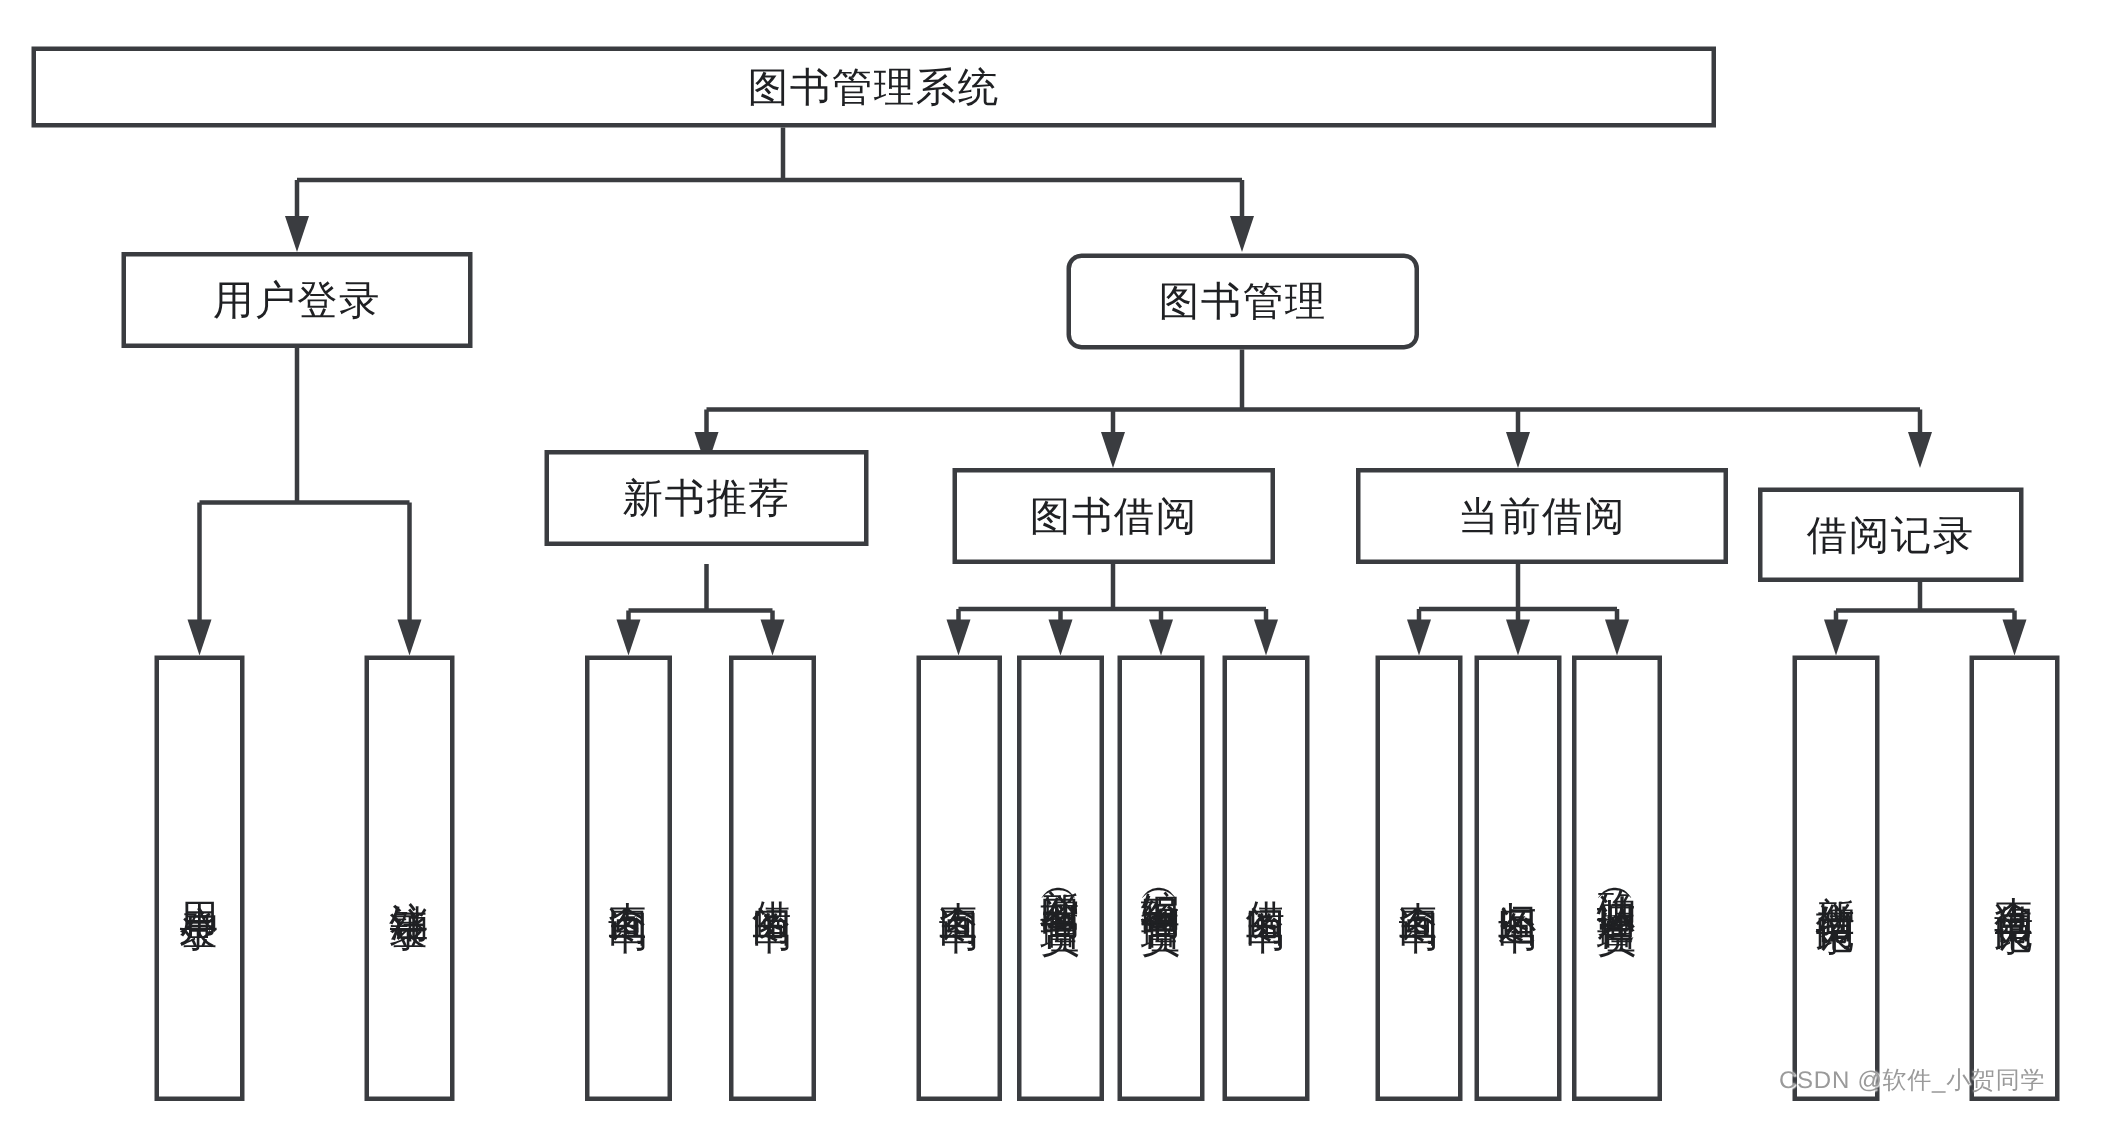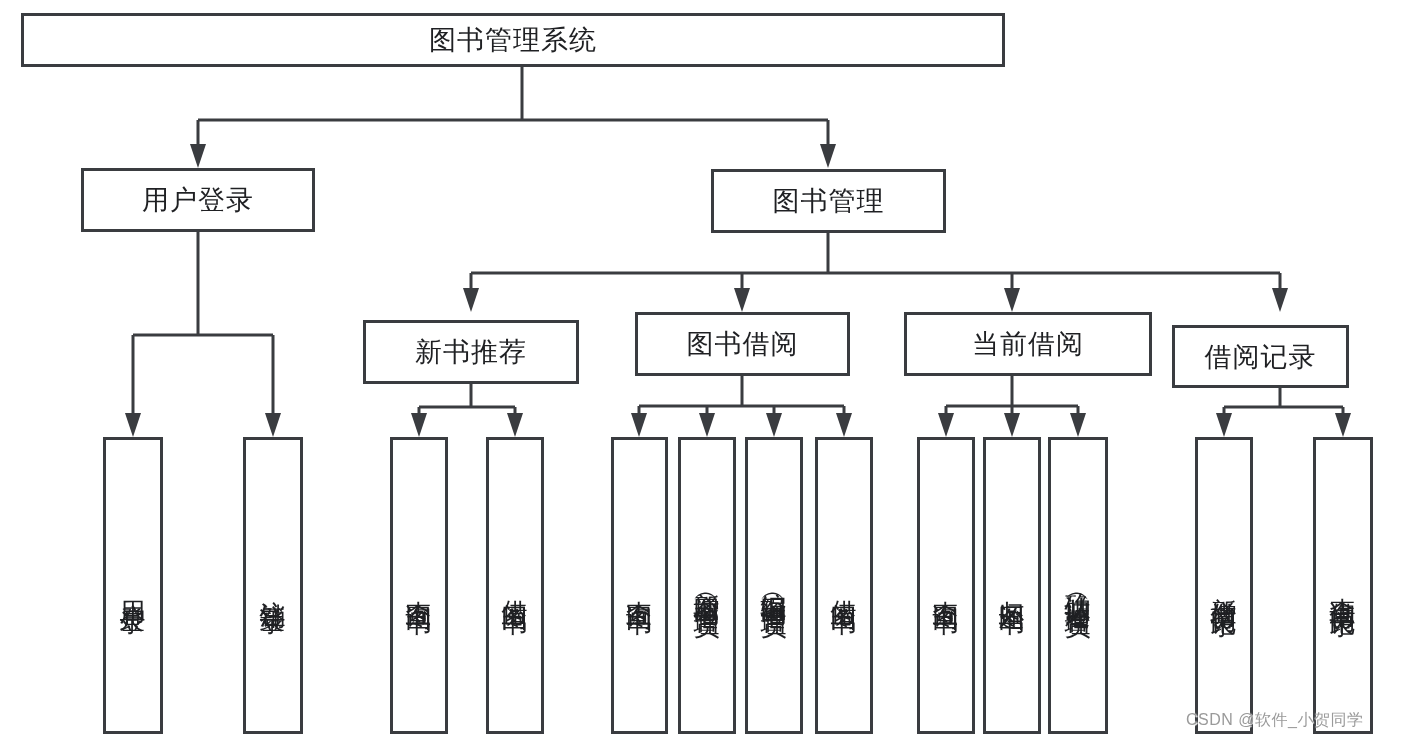--- a/index.html
+++ b/index.html
@@ -88,32 +88,32 @@
       <polygon points="766,413 782,413 774,437"></polygon>
       <polygon points="836,413 852,413 844,437"></polygon>
       <polygon points="938,413 954,413 946,437"></polygon>
       <polygon points="1004,413 1020,413 1012,437"></polygon>
       <polygon points="1070,413 1086,413 1078,437"></polygon>
       <polygon points="1216,413 1232,413 1224,437"></polygon>
       <polygon points="1335,413 1351,413 1343,437"></polygon>
     </g>
   </svg>
 
-  <div class="box h" style="left:21px; top:13px; width:984px; height:54px;">
+  <div class="box h" style="left:21px; top:31px; width:1123px; height:54px;">
     <span>图书管理系统</span>
   </div>
 
   <div class="box h" style="left:81px; top:168px; width:234px; height:64px;">
     <span>用户登录</span>
   </div>
-  <div class="box h" style="left:711px; top:169px; width:235px; height:64px;">
+  <div class="box h" style="left:711px; top:169px; width:235px; height:64px;border-radius:10px;">
     <span>图书管理</span>
   </div>
 
-  <div class="box h" style="left:363px; top:320px; width:216px; height:64px;">
+  <div class="box h" style="left:363px; top:300px; width:216px; height:64px;">
     <span>新书推荐</span>
   </div>
   <div class="box h" style="left:635px; top:312px; width:215px; height:64px;">
     <span>图书借阅</span>
   </div>
   <div class="box h" style="left:904px; top:312px; width:248px; height:64px;">
     <span>当前借阅</span>
   </div>
   <div class="box h" style="left:1172px; top:325px; width:177px; height:63px;">
     <span>借阅记录</span>

